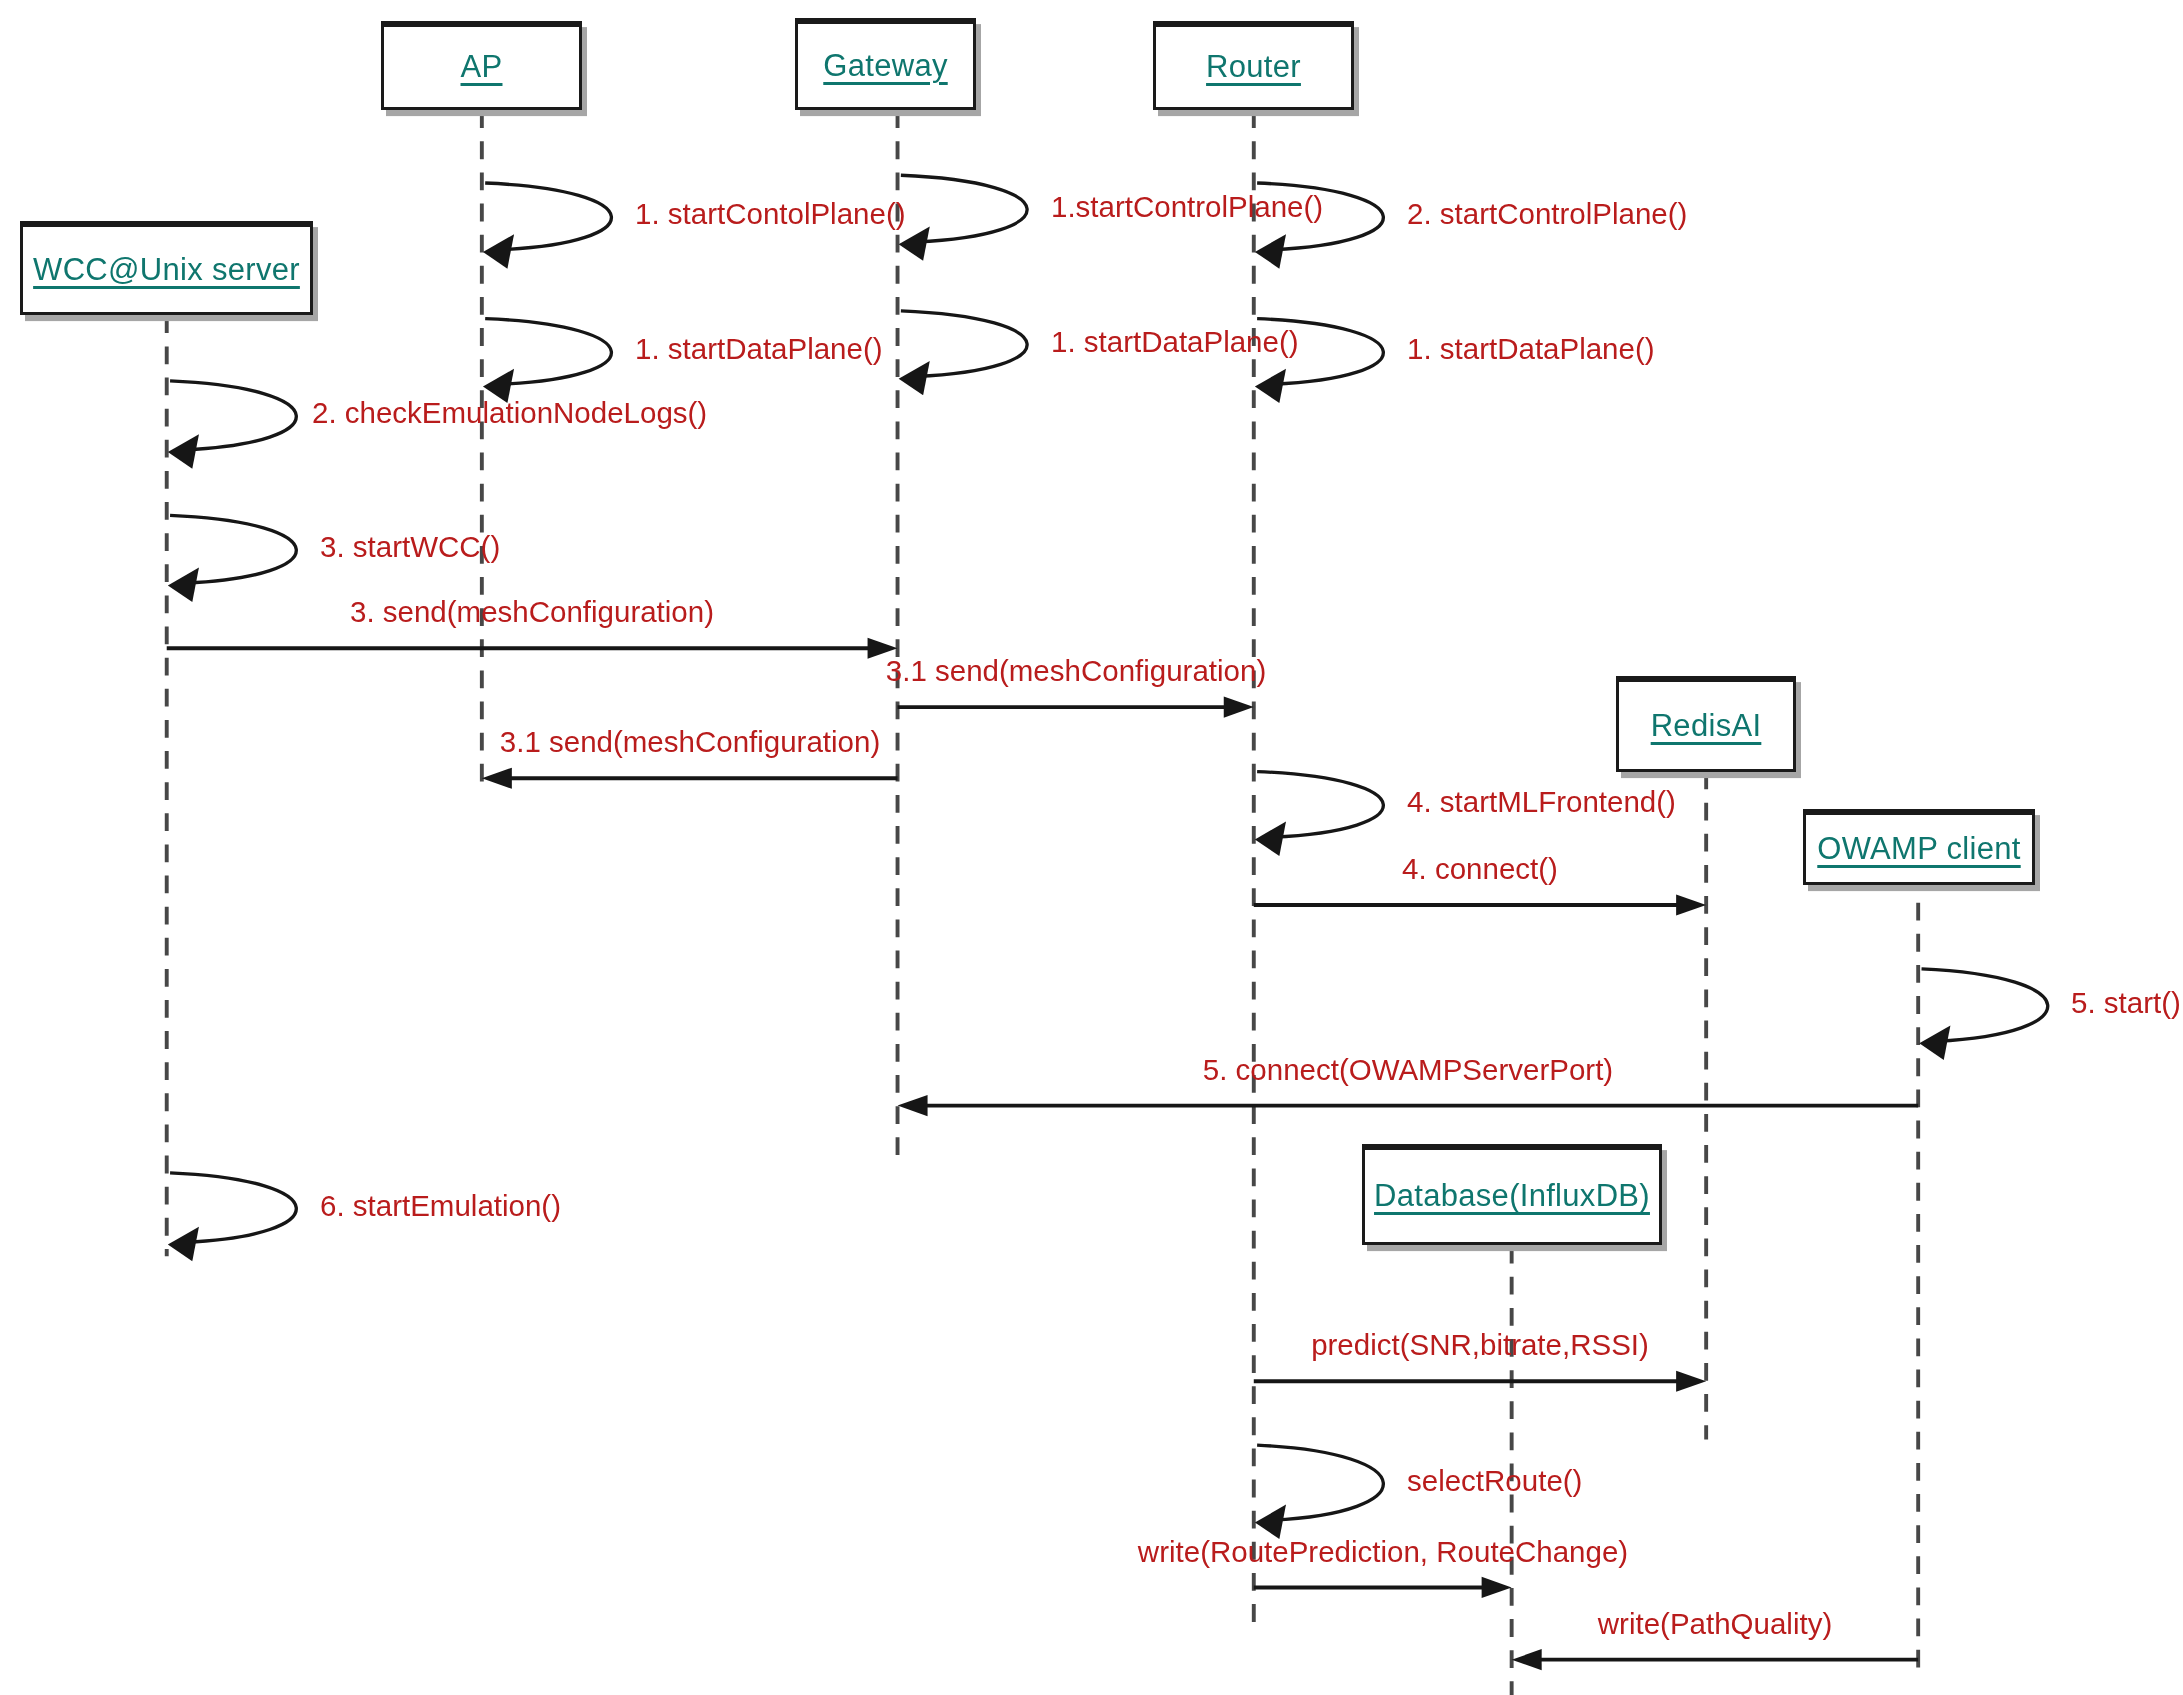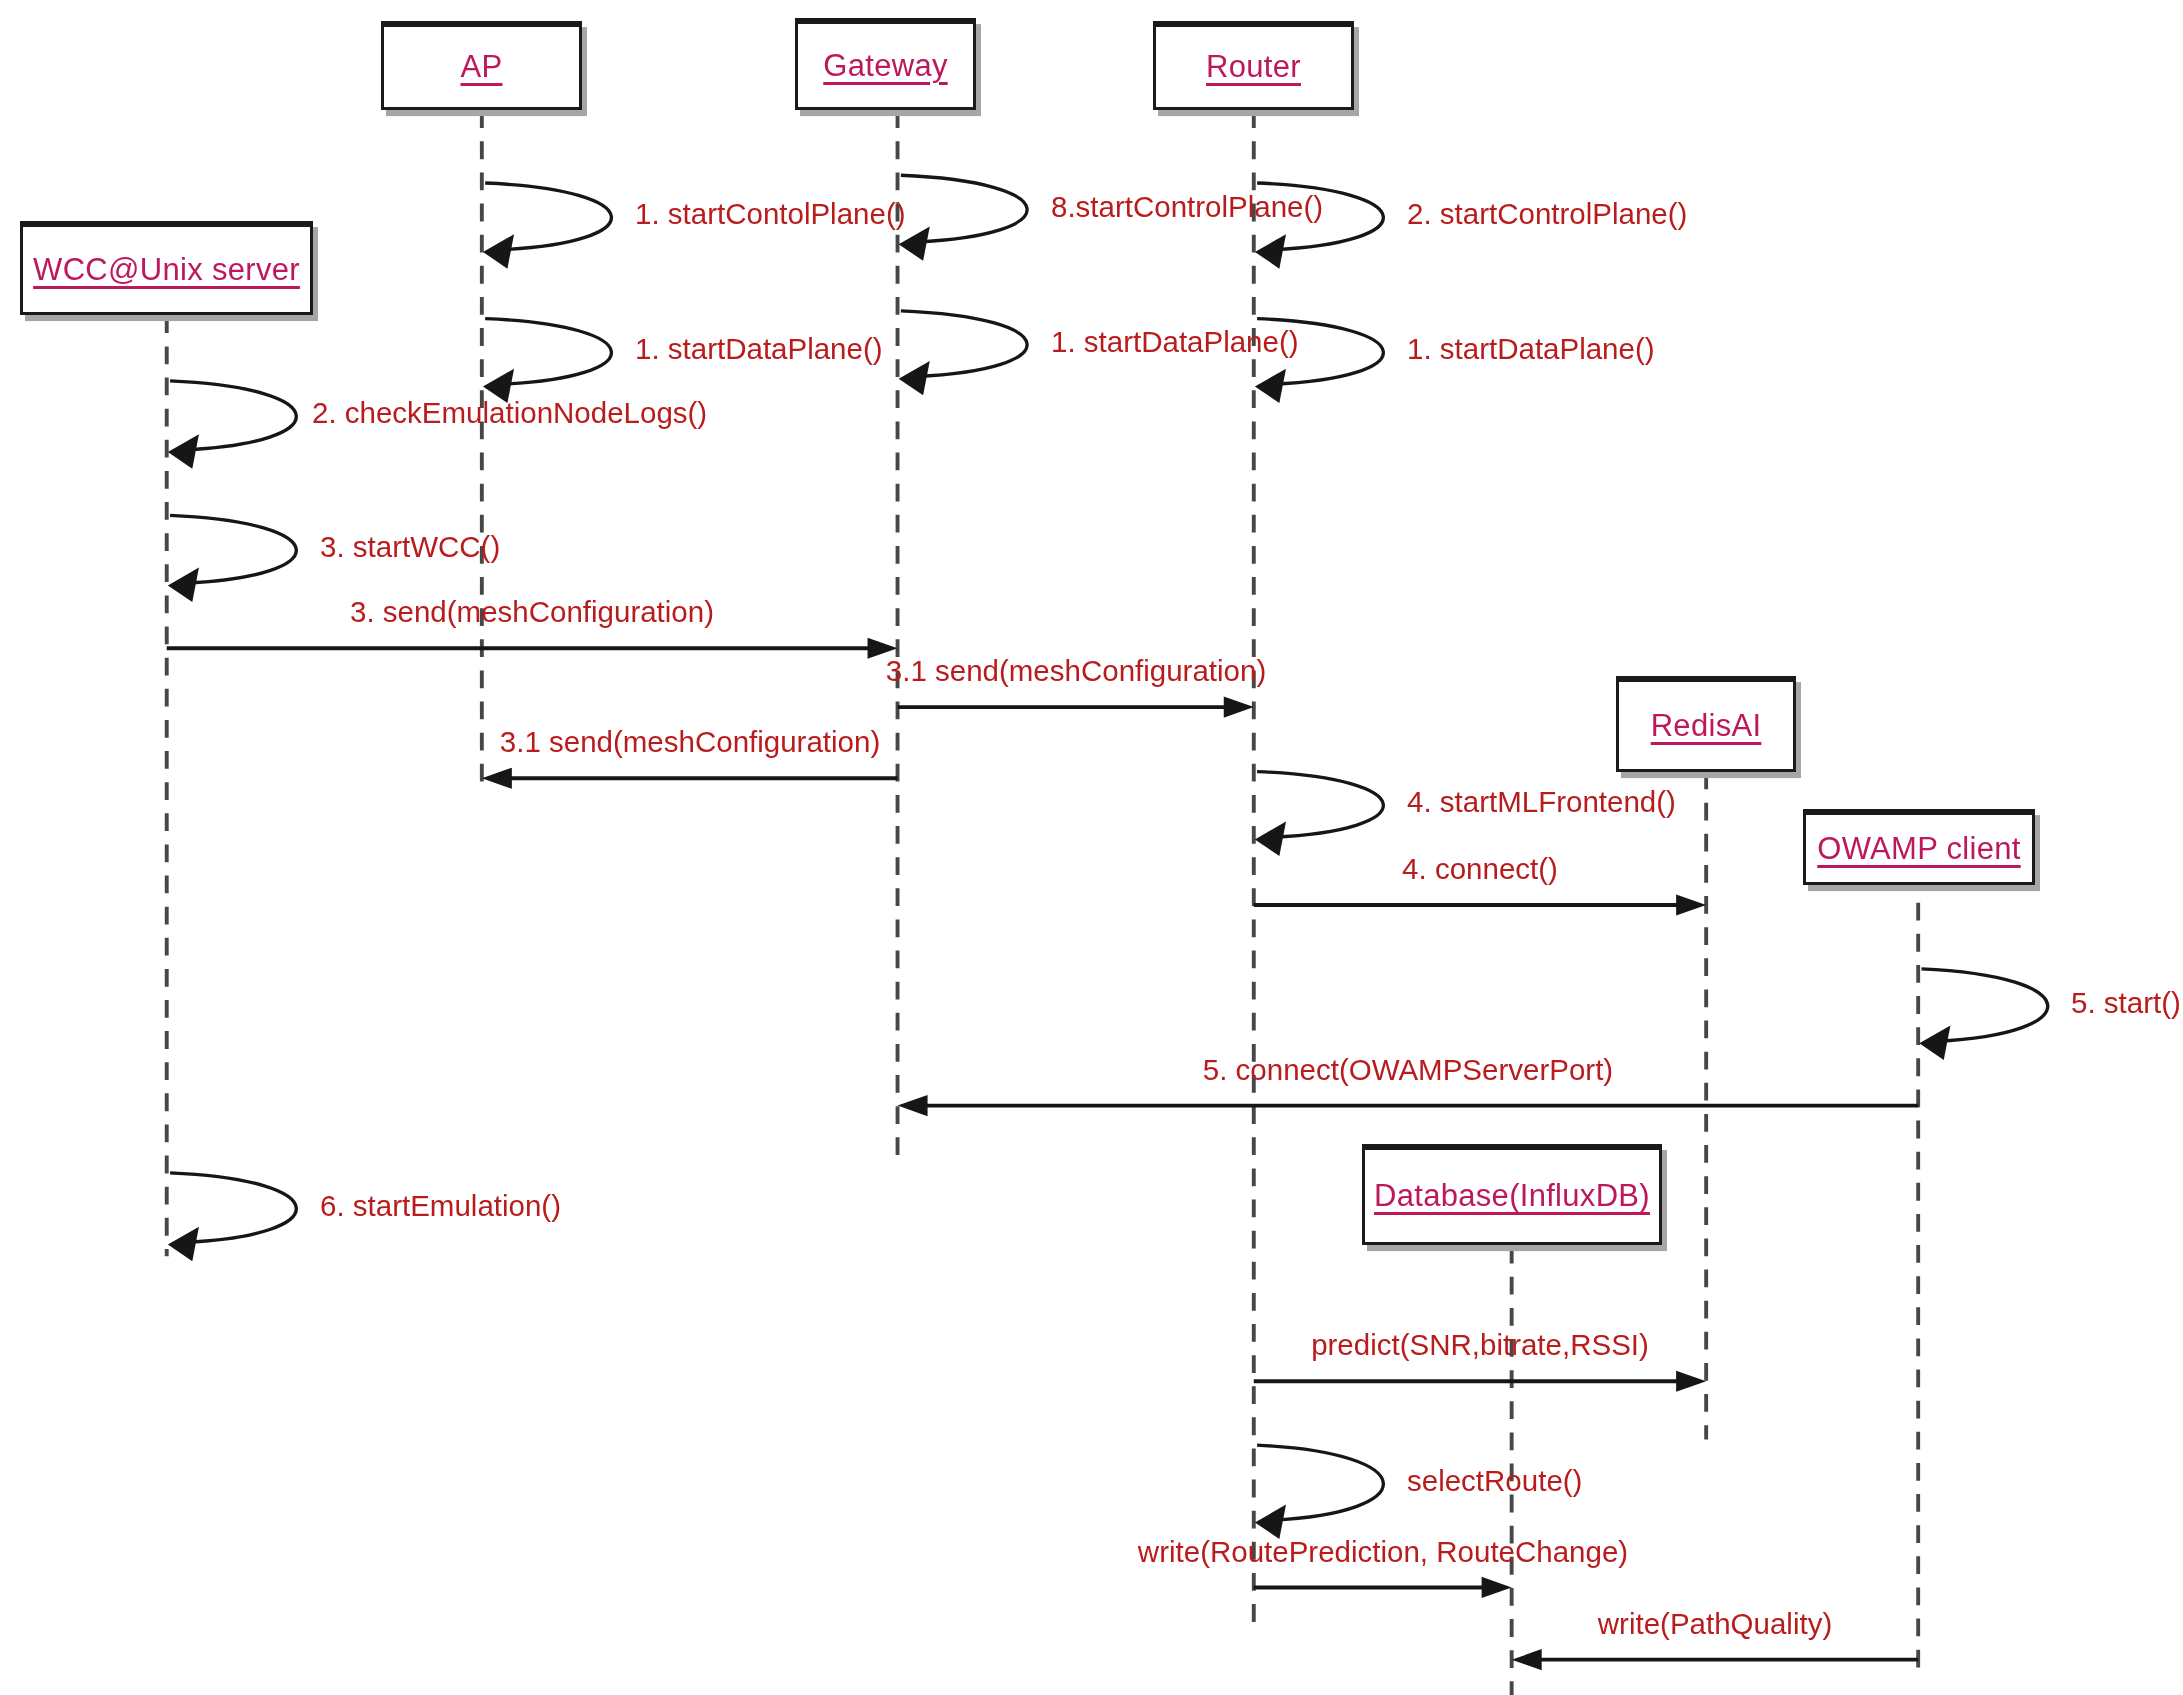--- a/index.html
+++ b/index.html
@@ -24,21 +24,21 @@
     background: #ffffff;
     border: 3.9px solid #1a1a1a;
     border-top-width: 6.1px;
     box-shadow: 5px 6.1px 0 #a6a6a6;
     display: flex;
     align-items: center;
     justify-content: center;
   }
   .actor-label {
     font-size: 31px;
-    color: #be185d;
+    color: #0f766e;
     text-decoration: underline;
     text-underline-offset: 6.1px;
     text-decoration-thickness: 2.8px;
     white-space: nowrap;
     letter-spacing: 0.3px;
   }
   .msg-label {
     position: absolute;
     font-size: 29.5px;
     color: #b91c1c;
@@ -99,21 +99,21 @@
       <line x1="2256" y1="2485" x2="3040" y2="2485" stroke="#161616" stroke-width="7"></line>
       <polygon points="3070,2485 3016,2466 3016,2504" fill="#161616"></polygon>
       <path d="M 2262 2600 C 2560 2613.5, 2560 2721.5, 2290 2735" fill="none" stroke="#161616" stroke-width="6"></path>
       <polygon points="2258,2739 2314,2707 2302,2769" fill="#161616"></polygon>
       <line x1="2256" y1="2856" x2="2690" y2="2856" stroke="#161616" stroke-width="7"></line>
       <polygon points="2720,2856 2666,2837 2666,2875" fill="#161616"></polygon>
       <line x1="3451.5" y1="2986" x2="2750" y2="2986" stroke="#161616" stroke-width="7"></line>
       <polygon points="2720,2986 2774,2967 2774,3005" fill="#161616"></polygon>
     </svg>
 <div class="msg-label self-label" style="left: 635px; top: 197px;">1. startContolPlane()</div>
-    <div class="msg-label self-label" style="left: 1051px; top: 190px;">8.startControlPlane()</div>
+    <div class="msg-label self-label" style="left: 1051px; top: 190px;">1.startControlPlane()</div>
     <div class="msg-label self-label" style="left: 1407px; top: 197px;">2. startControlPlane()</div>
     <div class="msg-label self-label" style="left: 635px; top: 332px;">1. startDataPlane()</div>
     <div class="msg-label self-label" style="left: 1051px; top: 325px;">1. startDataPlane()</div>
     <div class="msg-label self-label" style="left: 1407px; top: 332px;">1. startDataPlane()</div>
     <div class="msg-label self-label" style="left: 312px; top: 396px;">2. checkEmulationNodeLogs()</div>
     <div class="msg-label self-label" style="left: 320px; top: 530px;">3. startWCC()</div>
     <div class="msg-label arrow-label" style="left: 532px; top: 595px;">3. send(meshConfiguration)</div>
     <div class="msg-label arrow-label" style="left: 1076px; top: 654px;">3.1 send(meshConfiguration)</div>
     <div class="msg-label arrow-label" style="left: 690px; top: 725px;">3.1 send(meshConfiguration)</div>
     <div class="msg-label self-label" style="left: 1407px; top: 785px; text-align: center;">4. startMLFrontend()</div>

